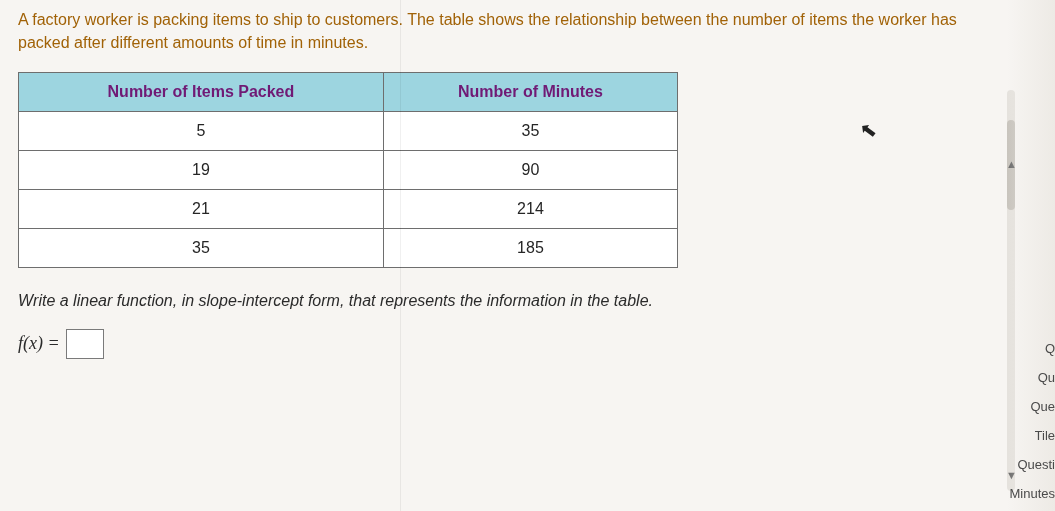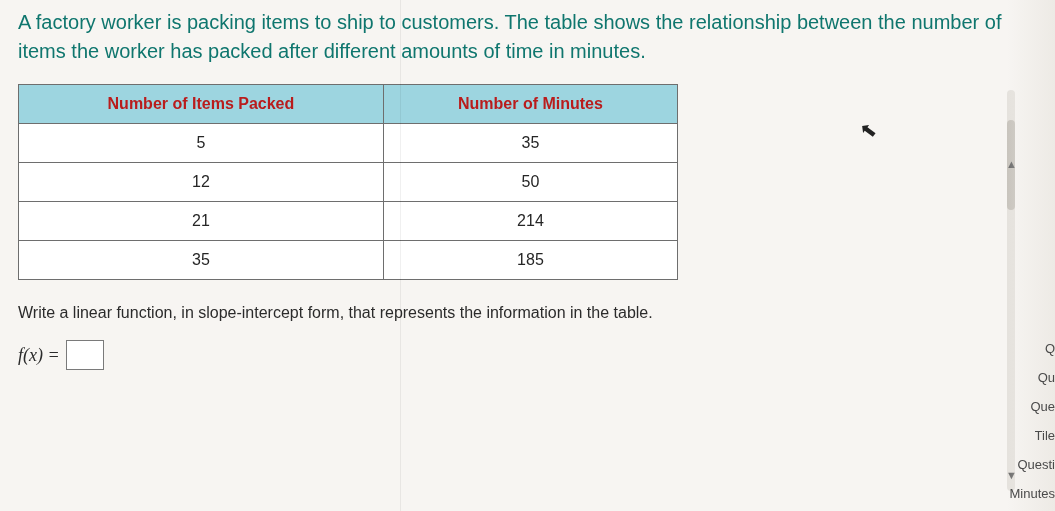--- a/index.html
+++ b/index.html
@@ -10,23 +10,23 @@
     width: 1055px;
     height: 511px;
     overflow: hidden;
     position: relative;
   }
   .page {
     padding: 8px 18px 18px 18px;
     width: 1030px;
   }
   .problem-text {
-    font-size: 20px;
+    font-size: 16px;
     line-height: 1.45;
-    color: #0f766e;
+    color: #a16207;
     margin-bottom: 18px;
   }
   .table-title {
     font-weight: 600;
     font-size: 16px;
     text-align: center;
     width: 660px;
     margin-bottom: 6px;
   }
   table.data {
@@ -37,31 +37,32 @@
   }
   table.data th, table.data td {
     border: 1px solid #6e6e6e;
     padding: 10px 14px;
     font-size: 16px;
     text-align: center;
   }
   table.data th {
     background: #9dd5e0;
     font-weight: 600;
-    color: #b91c1c;
+    color: #701a75;
   }
   table.data td {
     background: #ffffff;
     color: #262626;
   }
   .instruction {
     font-size: 16px;
     color: #2b2b2b;
     margin-bottom: 16px;
     line-height: 1.4;
+    font-style: italic;
   }
   .answer-row {
     display: flex;
     align-items: center;
     gap: 6px;
     font-size: 18px;
     font-family: "Cambria Math", "Times New Roman", serif;
   }
   .fx {
     font-style: italic;
@@ -158,22 +159,22 @@
         <th>Number of Items Packed</th>
         <th>Number of Minutes</th>
       </tr>
     </thead>
     <tbody>
       <tr>
         <td>5</td>
         <td>35</td>
       </tr>
       <tr>
-        <td>12</td>
-        <td>50</td>
+        <td>19</td>
+        <td>90</td>
       </tr>
       <tr>
         <td>21</td>
         <td>214</td>
       </tr>
       <tr>
         <td>35</td>
         <td>185</td>
       </tr>
     </tbody>

